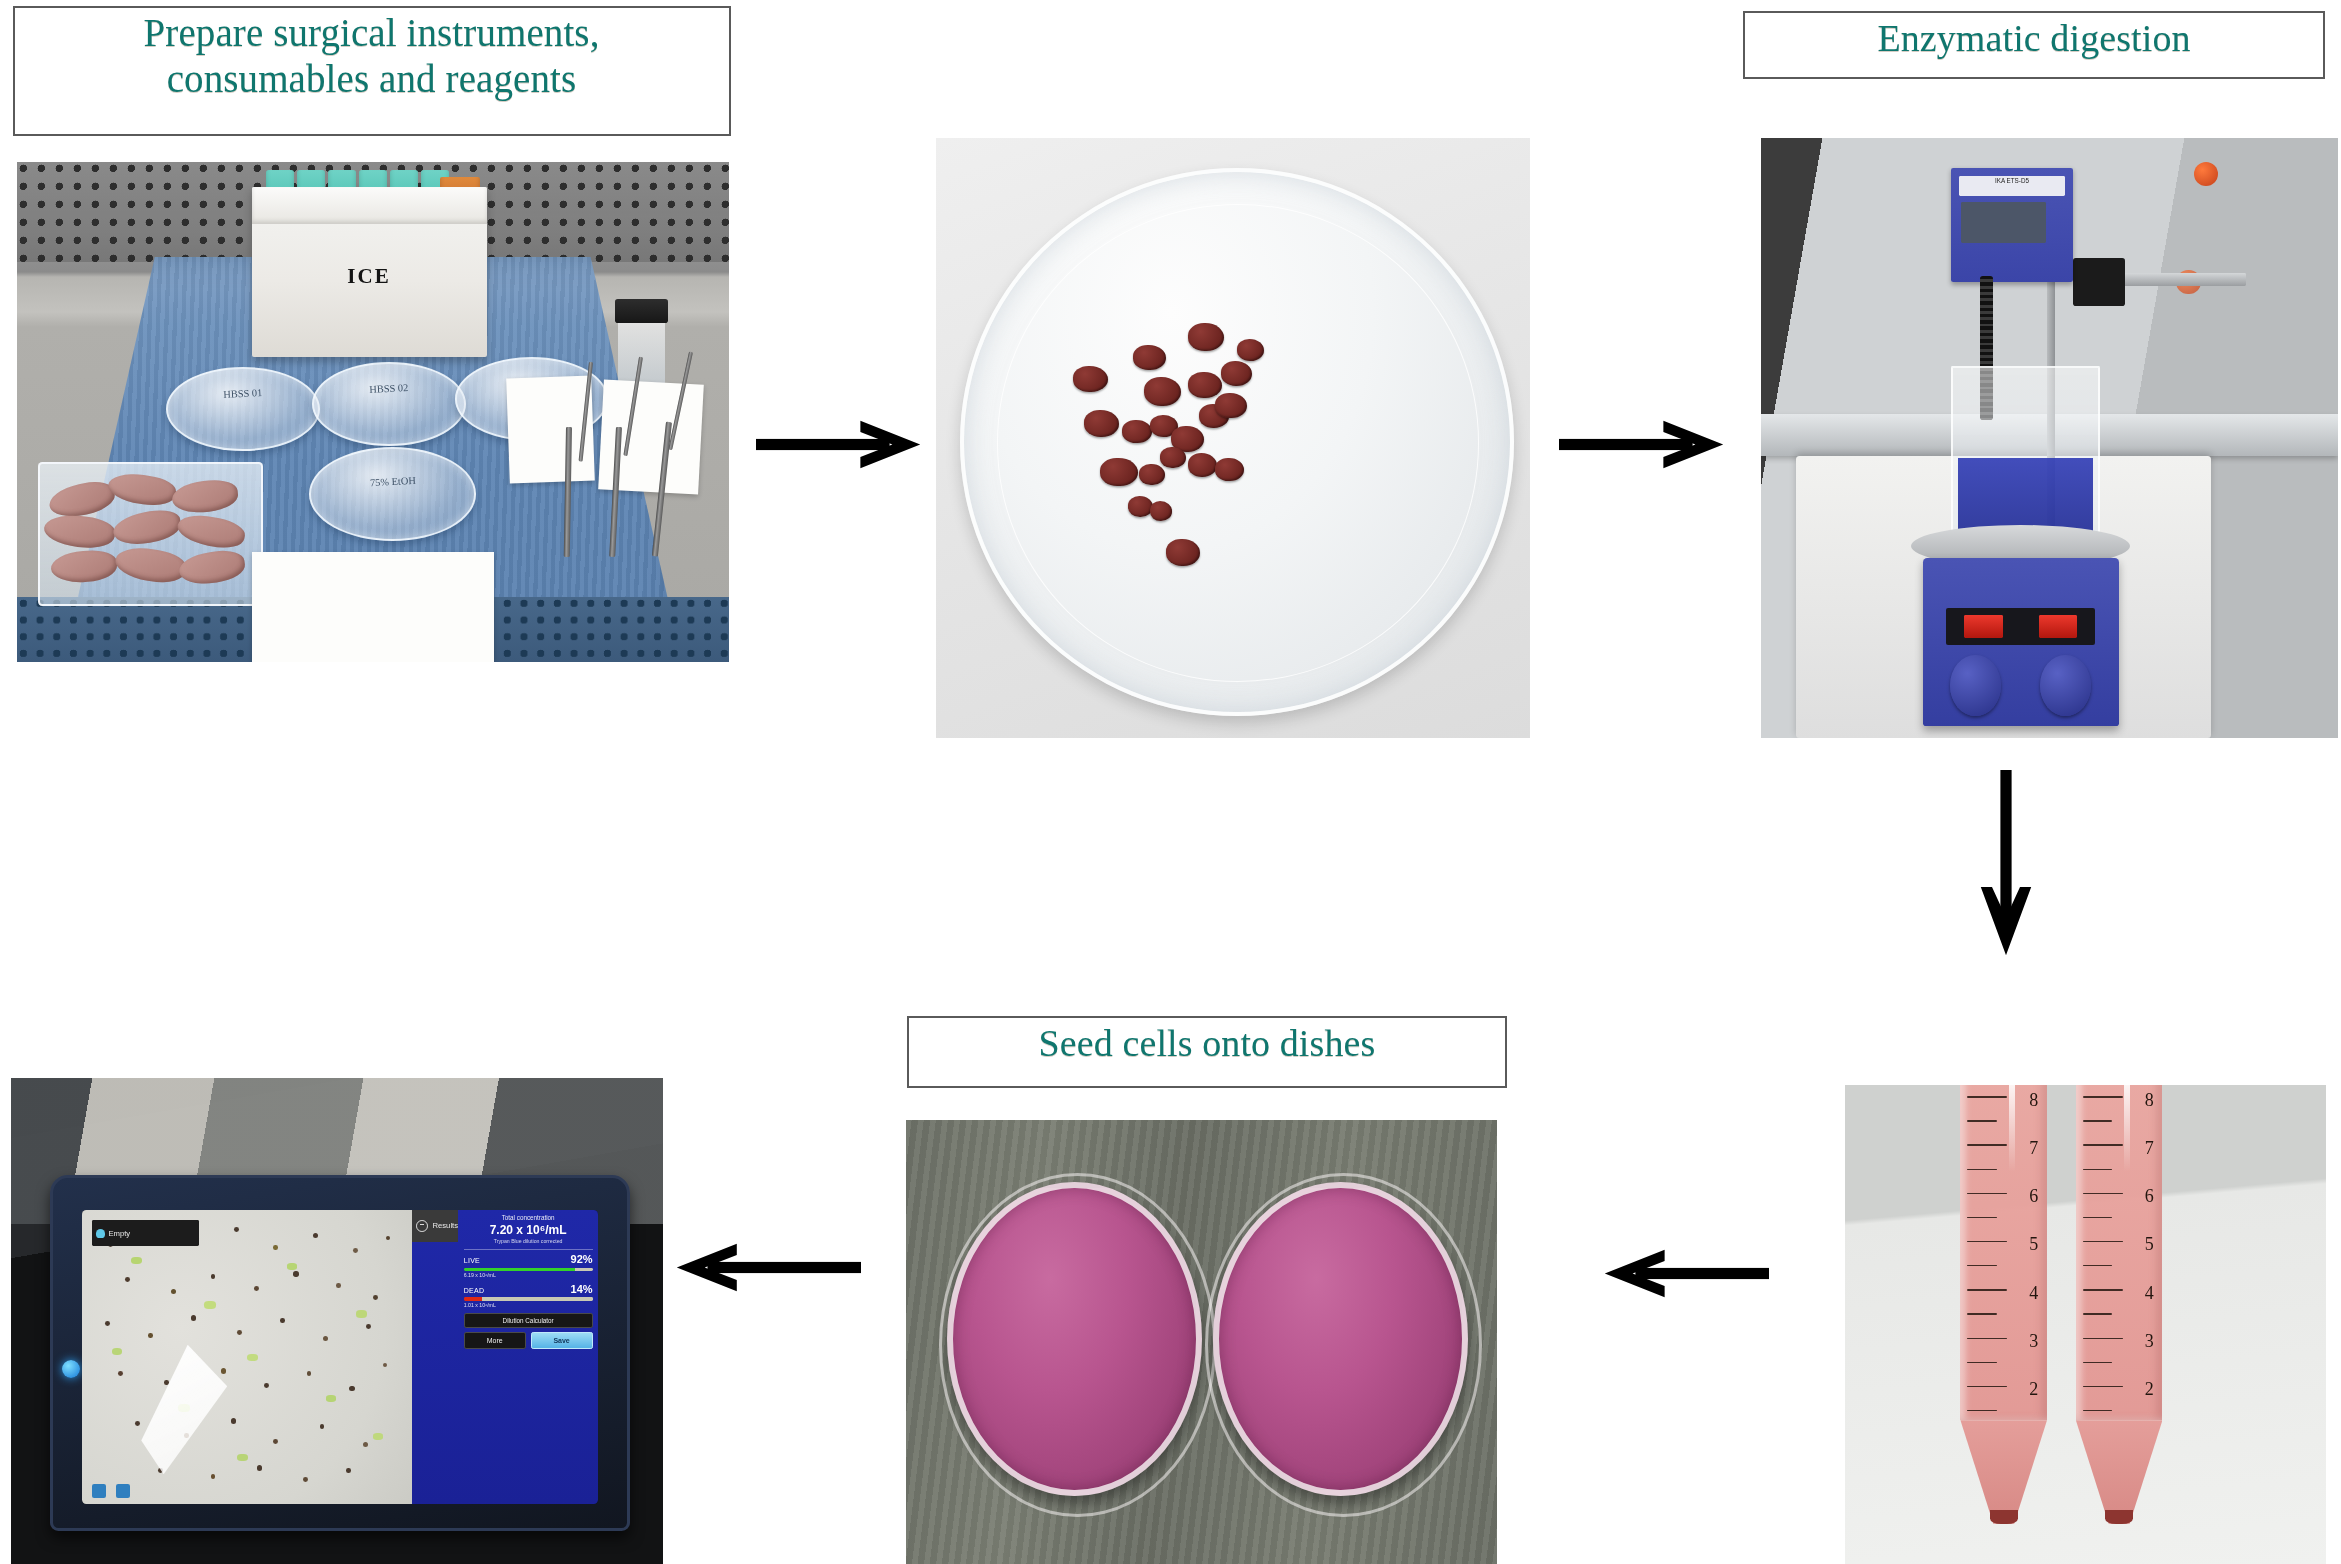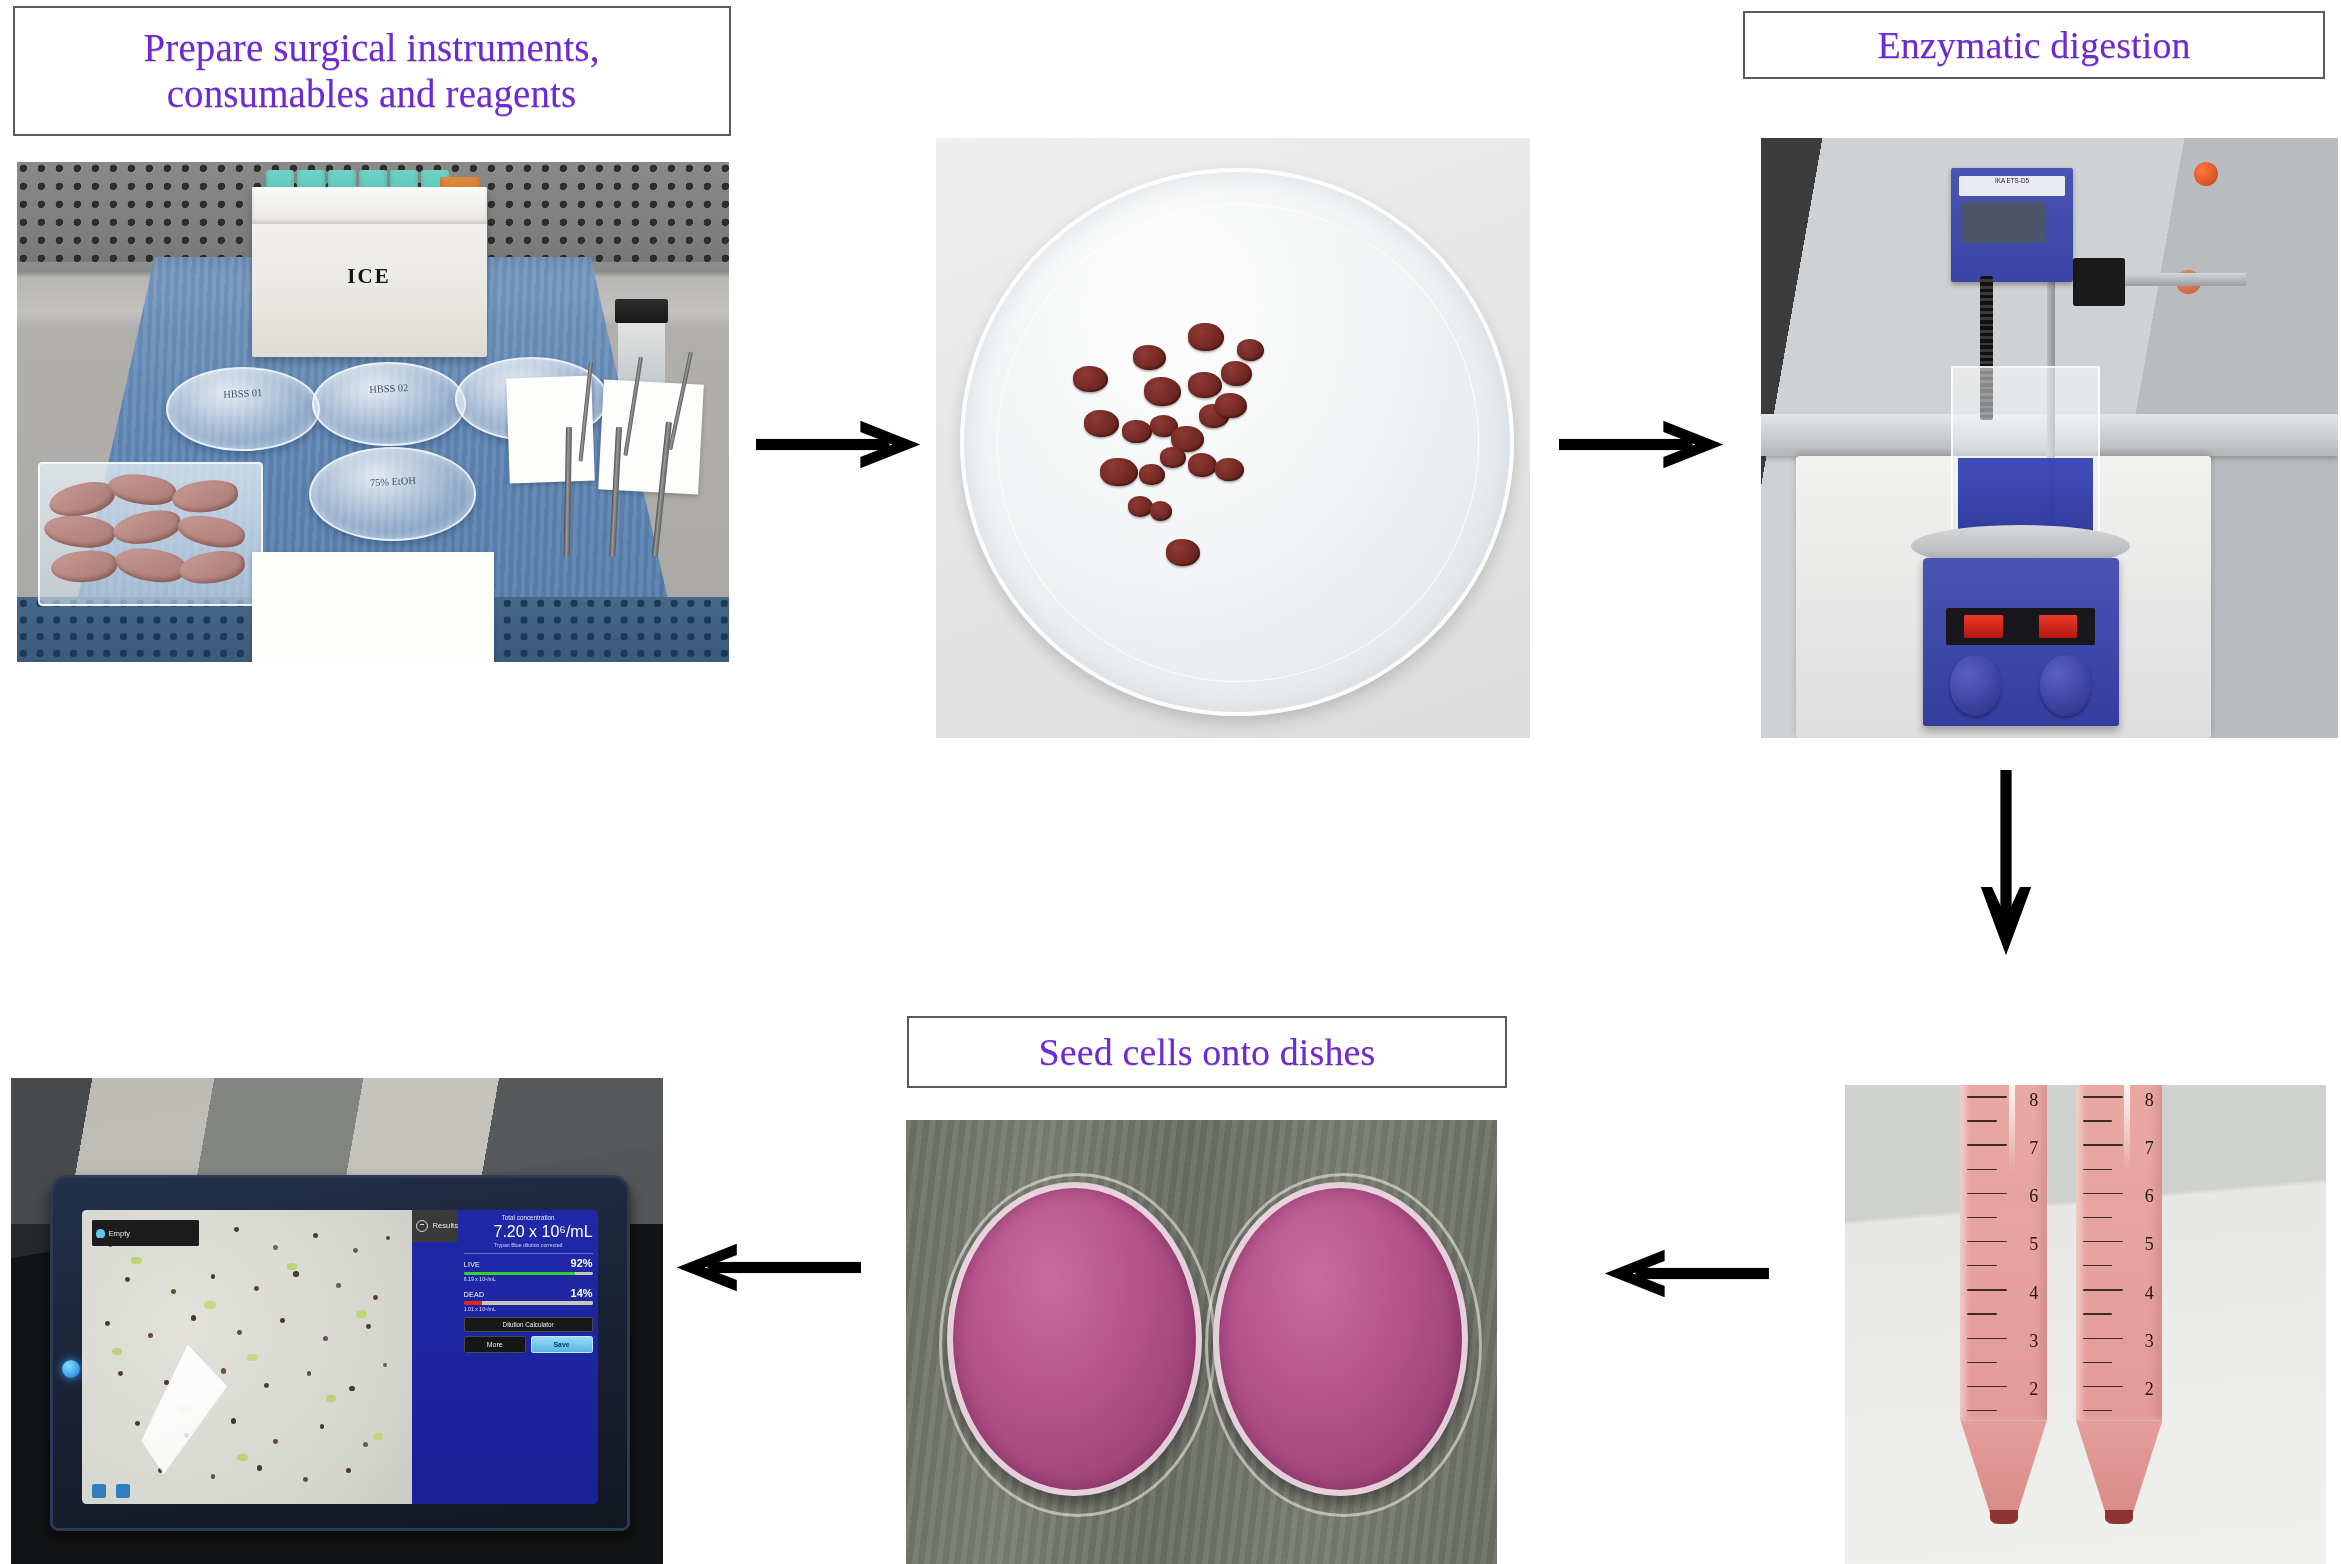--- a/index.html
+++ b/index.html
@@ -9,23 +9,23 @@
     font-family:"Liberation Serif","DejaVu Serif",serif;
     background:#fff;
   }
   .stage{position:absolute;inset:0;}
 
   
   .label-box{
     position:absolute;background:#ffffff;
     border:2.1px solid #5a5a5a;
     box-shadow:0 0 0 1.4px #ffffff;
-    display:flex;align-items:center;justify-content:center;
+    display:flex;align-items:flex-start;justify-content:center;
     text-align:center;box-sizing:border-box;
-    color:#6d28d9;
+    color:#0f766e;
     font-family:"Liberation Serif","DejaVu Serif",serif;
     line-height:1.18;
     letter-spacing:0.1px;
     text-shadow:0 0.7px 0 rgba(120,90,60,.30);
     padding:2.8px 9.8px;
   }
   .label-box .txt{display:block;white-space:pre-line;}
 
   
   .photo{position:absolute;overflow:hidden;background:#ddd;}
@@ -186,21 +186,21 @@
   .micro-foot{position:absolute;left:3%;bottom:2%;display:flex;gap:9.8px;}
   .micro-foot i{display:block;width:14px;height:14px;border-radius:2.1px;background:#2f7fbf;}
   .results{position:relative;flex:0 0 36%;background:linear-gradient(180deg,#1f28a8,#1a2196);
      display:flex;flex-direction:row;}
   .res-head{height:11%;background:#3a3a3a;display:flex;align-items:center;gap:4.2px;padding-left:4.2px;}
   .res-head .back{width:9.8px;height:9.8px;border-radius:50%;border:1.4px solid #ddd;position:relative;flex:none;}
   .res-head .back:after{content:"";position:absolute;left:2.1px;top:2.8px;width:4.2px;height:1.4px;background:#ddd;}
   .res-head .t{color:#e9e9e9;font-size:7.7px;font-family:"Liberation Sans",sans-serif;}
   .res-body{flex:1;padding:4.2px 5.6px;color:#fff;font-family:"Liberation Sans",sans-serif;}
   .res-body .cap{font-size:6.3px;opacity:.9;text-align:center;}
-  .res-body .big{font-size:16px;font-weight:400;text-align:right;margin:2.1px 0 1.4px;}
+  .res-body .big{font-size:12px;font-weight:700;text-align:center;margin:2.1px 0 1.4px;}
   .res-body .sub{font-size:5.2px;opacity:.78;text-align:center;}
   .hr{height:0.7px;background:rgba(255,255,255,.35);margin:4.2px 0;}
   .row{display:flex;justify-content:space-between;align-items:baseline;}
   .row .k{font-size:7px;letter-spacing:0.3px;}
   .row .v{font-size:11px;font-weight:700;}
   .bar{height:3.5px;border-radius:1.4px;margin:2.1px 0 1.4px;}
   .bar.live{background:linear-gradient(90deg,#34d12a 0 86%,#c8c8b4 86% 100%);}
   .bar.dead{background:linear-gradient(90deg,#e02a15 0 14%,#c8c8b4 14% 100%);}
   .tiny{font-size:5.2px;opacity:.85;}
   .btn-wide{margin-top:4.9px;background:#171717;border:0.7px solid #4a4a4a;border-radius:2.1px;

